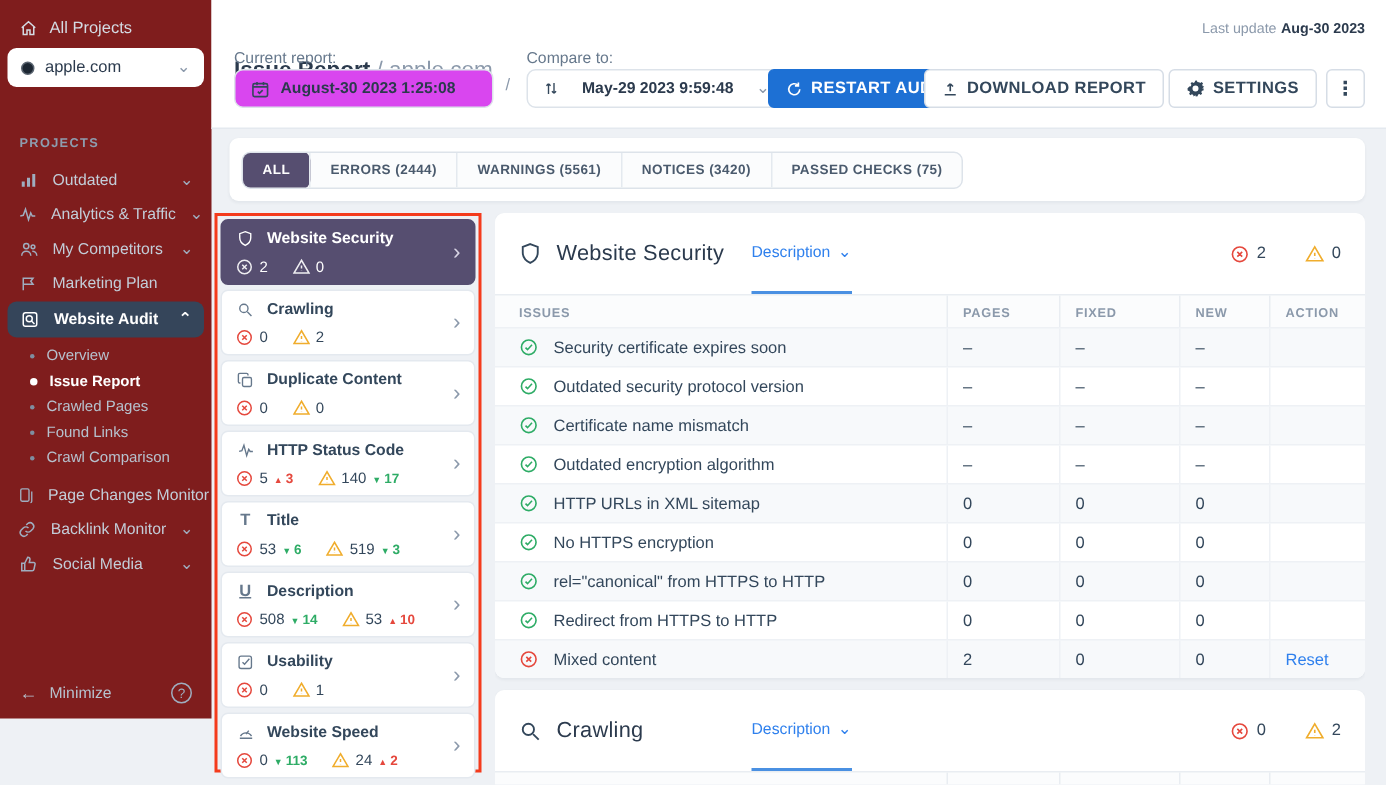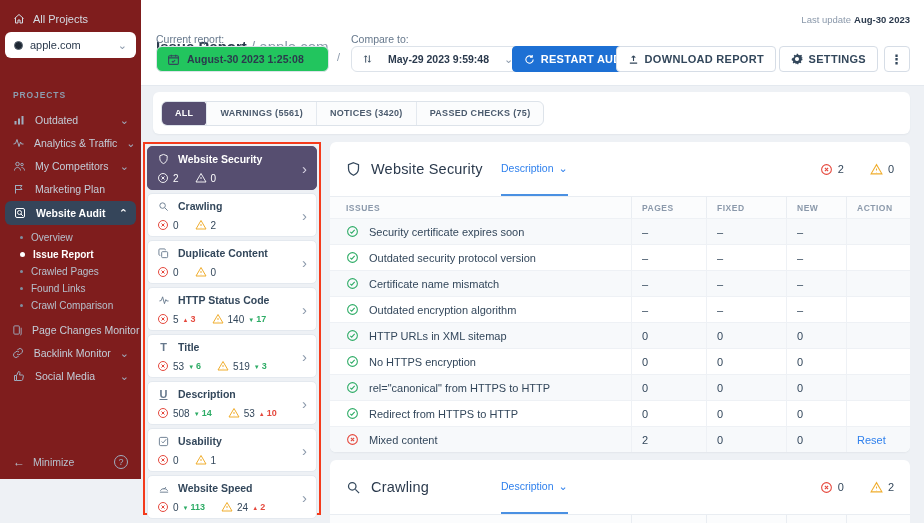--- a/index.html
+++ b/index.html
@@ -46,21 +46,21 @@
   
   .main-header { position:absolute; left:141px; top:0; right:0; height:86px; background:#ffffff;
     border-bottom:1px solid #e4e9ef; }
   .title-row { position:absolute; left:15px; top:10px; font-size:15px;margin-top:28px; }
   .title-row .t1 { font-weight:bold; color:#2b3a4d; }
   .title-row .t2 { color:#8b99ab; }
   .last-update { position:absolute; right:14px; top:14px; font-size:9.5px; color:#8b99ab; }
   .last-update b { color:#2b3a4d; margin-left:3px; }
   .sel-label { position:absolute; top:33px; font-size:10.5px; color:#66788c; }
   .sel-box { position:absolute; top:46px; height:26px; border:1px solid #dde3ea; border-radius:6px;
-    background:#22c55e; display:flex; align-items:center; gap:7px; padding:0 10px; cursor:pointer; }
+    background:#d946ef; display:flex; align-items:center; gap:7px; padding:0 10px; cursor:pointer; }
   .sel-box .val { font-size:10.5px; font-weight:bold; color:#2b3a4d; white-space:nowrap; }
   .slash-sep { position:absolute; top:51px; color:#8b99ab; font-size:11px; }
   .hbtn { position:absolute; top:46px; height:26px; border-radius:4px; display:flex; align-items:center;
     gap:6px; padding:0 11px; font-size:11px; font-weight:bold; letter-spacing:.3px; cursor:pointer;
     background:#ffffff; border:1px solid #d6dde6; color:#33475b; }
   .hbtn.primary { background:#1d70d4; border-color:#1d70d4; color:#ffffff; }
   .kebab { width:26px; justify-content:center; padding:0; color:#33475b; }
   .kebab::before { content:"⋮"; font-size:13px; font-weight:bold; }
 
   
@@ -309,20 +309,21 @@
     <span>SETTINGS</span>
   </div>
   <div class="hbtn kebab" style="right:14px;"></div>
 </div>
 
 <div class="content">
 
   <div class="filterbar">
     <div class="seg">
       <div class="tab active">ALL</div>
+      <div class="tab">ERRORS (2444)</div>
       <div class="tab">WARNINGS (5561)</div>
       <div class="tab">NOTICES (3420)</div>
       <div class="tab">PASSED CHECKS (75)</div>
     </div>
   </div>
 
   <div class="annotation-box">
 
     <div class="cat-item active">
       <div class="cat-top">

